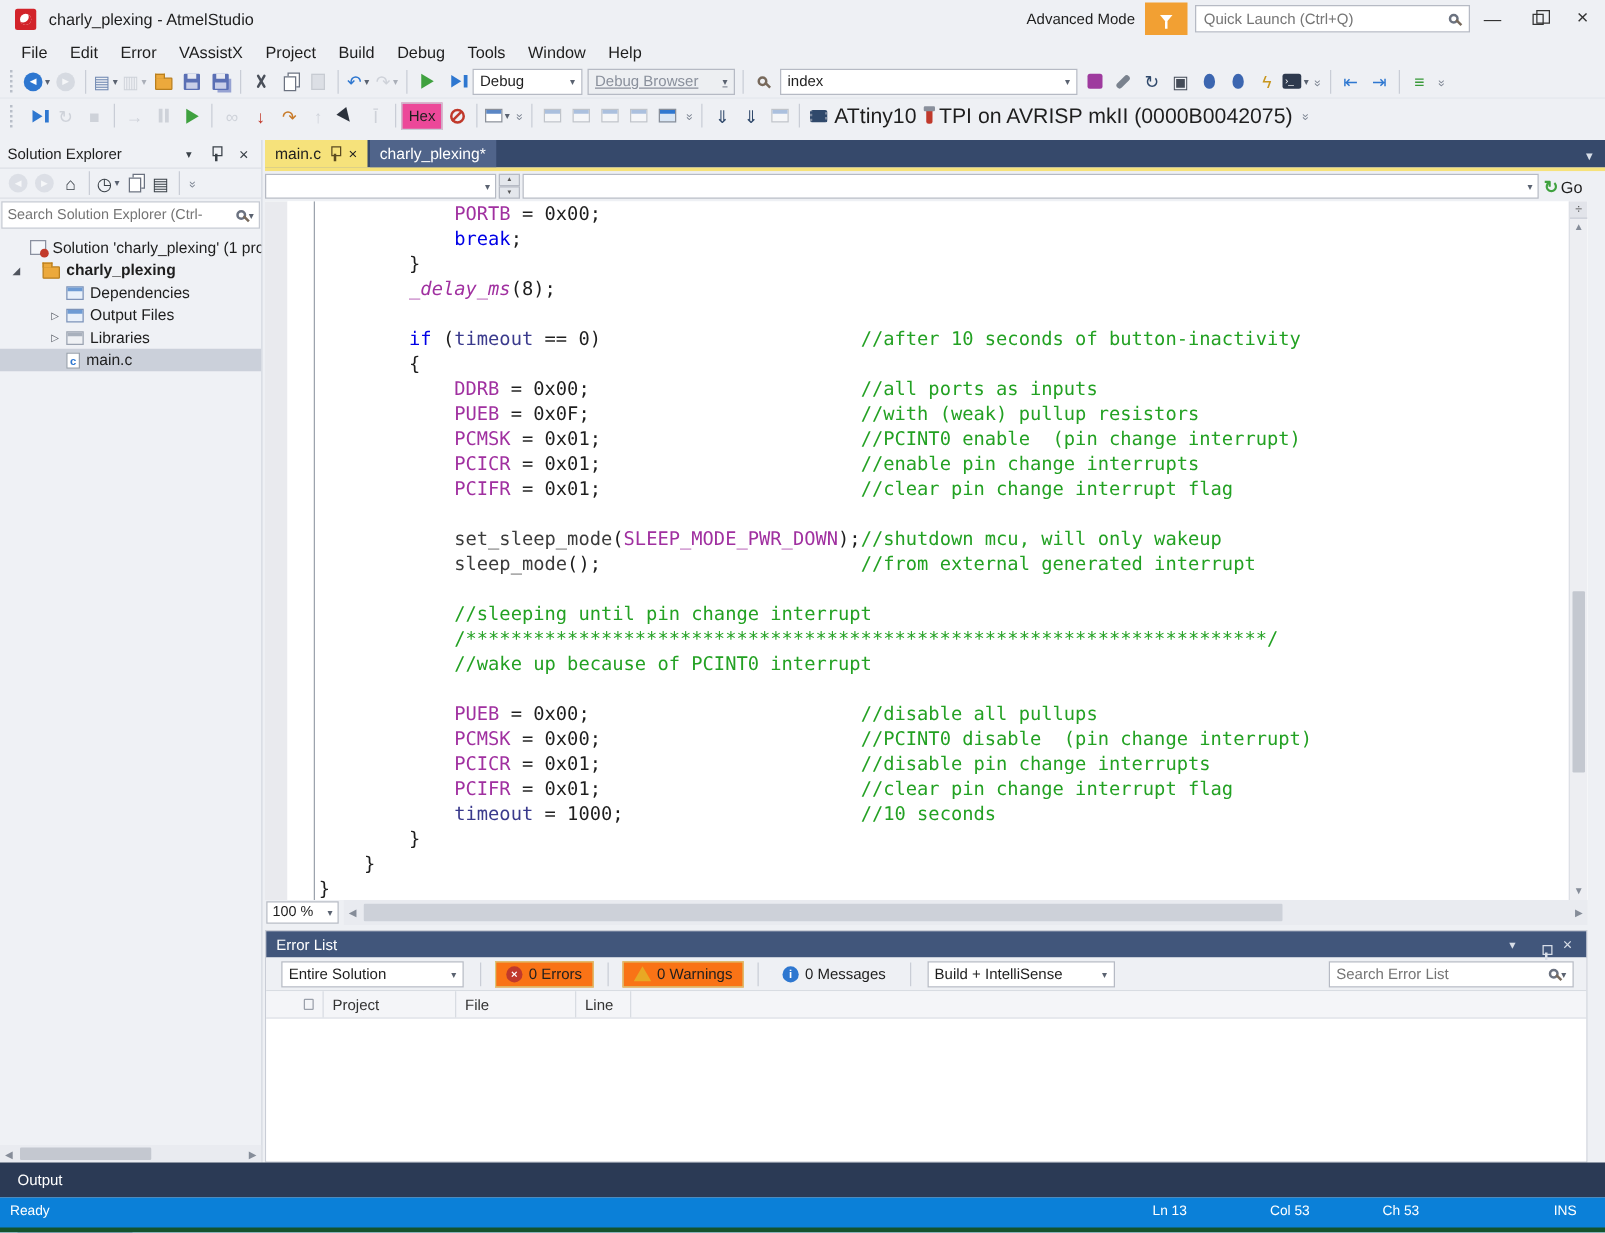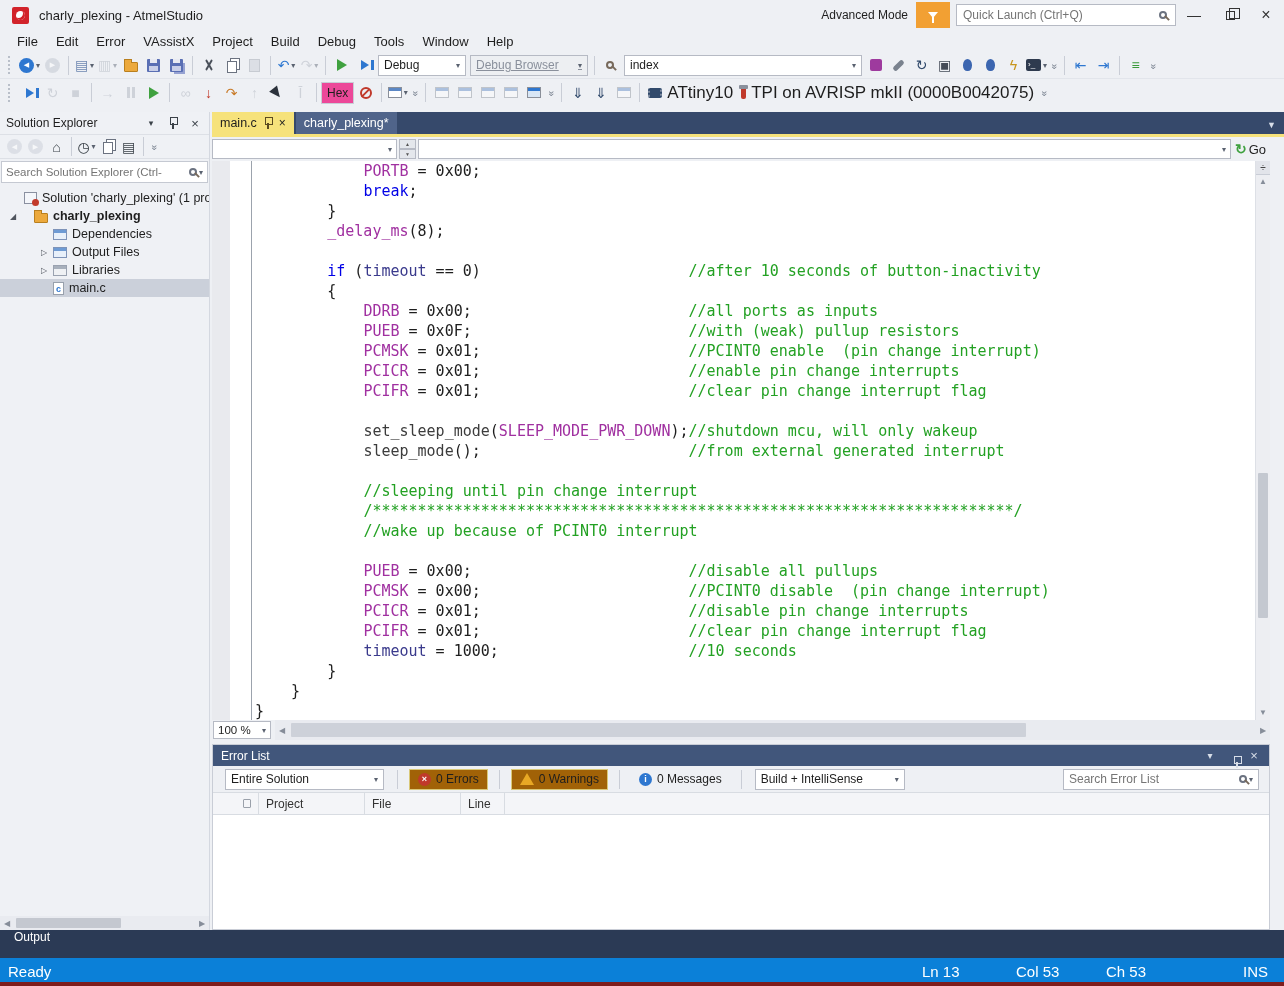--- a/index.html
+++ b/index.html
@@ -121,58 +121,58 @@
   .va2{flex:1}
   .goBtn{display:flex;align-items:center;gap:2px;padding:0 4px;font-size:13px}
   .goarrow{color:#3FA13F;font-weight:bold;font-size:14px}
   
   .codearea{flex:1;display:flex;background:#fff;margin-right:14px;overflow:hidden}
   .cmargin{width:18px;background:#E9EAEE;flex:none}
   .cgutter{width:22px;background:#fff;border-right:1px solid #9CA3AD;flex:none}
   .codetext{flex:1;padding-left:3px;font-family:"DejaVu Sans Mono",monospace;font-size:15px;line-height:20px;white-space:pre;overflow:hidden}
   .cl{height:20px}
   .tk-p{color:#1E1E1E}.tk-k{color:#0000E6}.tk-m{color:#A030A0}.tk-c{color:#23A123}
-  .tk-f{color:#3C3C3C}.tk-v{color:#3A3A8C}.tk-i{color:#A030A0;}
+  .tk-f{color:#3C3C3C}.tk-v{color:#3A3A8C}.tk-i{color:#A030A0;font-style:italic}
   .vscroll{width:15px;background:#EDEEF2;display:flex;flex-direction:column;flex:none;border-left:1px solid #DDE0E6}
   .vsplit{height:14px;background:#E2E4EA;border-bottom:1px solid #C9CDD6;text-align:center;font-size:10px;line-height:13px;color:#444}
   .varrow{height:14px;text-align:center;font-size:8px;color:#868D99;line-height:14px}
   .vtrack{flex:1;position:relative}
   .vthumb{position:absolute;left:2px;right:2px;top:55%;height:28%;background:#C4C8D0;border-radius:1px}
   .ebottom{height:20px;display:flex;align-items:center;background:#EEF0F4;margin-right:14px}
   .zoombox{width:58px;height:18px;background:#fff;border:1px solid #B6BAC4;display:flex;align-items:center;padding:0 4px;font-size:11.5px;margin-left:1px}
   .zoombox .dda{margin-left:auto}
   .hscroll{flex:1;height:100%;display:flex;align-items:center;background:#E9EBF0;margin-left:4px}
   .htrack{flex:1;height:100%;position:relative}
   .hthumb{position:absolute;top:3px;bottom:3px;left:2px;width:76%;background:#CDD1D9;border-radius:1px}
   .elgap{height:4px;background:#EEF0F4;margin-right:14px}
   
   .errlist{height:186px;margin-right:14px;display:flex;flex-direction:column;background:#fff;border:1px solid #C9CDD6}
   .el-title{height:21px;background:#41567B;color:#fff;display:flex;align-items:center;padding:0 8px;font-size:12px;gap:8px}
   .el-title .sp{flex:1}
   .el-ticon{font-size:10px;color:#D8DEE8;width:14px;text-align:center}
   .el-toolbar{height:27px;background:#EEF0F4;display:flex;align-items:center;gap:7px;padding:0 10px;border-bottom:1px solid #D8DCE2}
   .fbtn{display:flex;align-items:center;gap:5px;height:21px;padding:0 8px;font-size:12px}
-  .fbtn.on{background:#a16207;border:1px solid #D9C878}
+  .fbtn.on{background:#f97316;border:1px solid #D9C878}
   .ic-err{width:13px;height:13px;border-radius:50%;background:#C0392B;color:#fff;font:bold 9px/13px "Liberation Sans",sans-serif;text-align:center}
   .ic-err::after{content:"×"}
   .ic-warn{width:0;height:0;border-left:7px solid transparent;border-right:7px solid transparent;border-bottom:12px solid #E8A824}
   .ic-info{width:13px;height:13px;border-radius:50%;background:#2E77D0;color:#fff;font:bold 9px/13px "Liberation Sans",sans-serif;text-align:center}
   .ic-info::after{content:"i"}
   .el-sp{flex:1}
   .el-search{width:196px;height:21px;background:#fff;border:1px solid #B6BAC4;display:flex;align-items:center;padding:0 5px}
   .el-search input{flex:1;border:none;outline:none;background:transparent;font-size:12px;color:#6B7280;width:10px;font-family:"Liberation Sans",sans-serif}
   .el-header{height:22px;background:#F4F5F8;display:flex;font-size:12px;color:#333;border-bottom:1px solid #D8DCE2}
   .hcell{display:flex;align-items:center;padding:0 7px;border-right:1px solid #D8DCE2}
   .hc0{width:46px;justify-content:flex-end}.hc1{flex:1}.hc2{width:106px}.hc3{width:96px}.hc4{width:44px}.hc5{width:14px;border-right:none}
   .hglyph{width:8px;height:9px;border:1px solid #9AA0AA;border-radius:1px}
   .el-body{flex:1;background:#fff}
   
-  .outputbar{left:0;right:0;bottom:28px;height:28px;background:#2B3A55;color:#fff;font-size:12px;display:flex;align-items:flex-start;padding-left:14px}
+  .outputbar{left:0;right:0;bottom:28px;height:28px;background:#2B3A55;color:#fff;font-size:12px;display:flex;align-items:center;padding-left:14px}
   .outputtab{position:absolute;left:14px;bottom:0;width:92px;height:7px;background:#3A4B6E}
-  .statusbar{left:0;right:0;bottom:0;height:28px;background:#0B80D8;border-bottom:4px solid #7f1d1d;color:#fff;font-size:15px}
+  .statusbar{left:0;right:0;bottom:0;height:28px;background:#0B80D8;border-bottom:4px solid #14532d;color:#fff;font-size:11px}
   .statusbar span{position:absolute;top:5px}
   .st-msg{left:8px}.st-ln{left:922px}.st-col{left:1016px}.st-ch{left:1106px}.st-ins{left:1243px}
 </style>
 </head>
 <body>
 
 <div class="abs titlebar">
   <span class="logo"></span>
   <span class="wtitle">charly_plexing - AtmelStudio</span>
   <span class="tspacer"></span>
@@ -548,21 +548,21 @@
 
   <div class="errlist">
     <div class="el-title">
       <span>Error List</span>
       <span class="sp"></span>
       <span class="el-ticon">▾</span>
       <span class="el-ticon"><span class="sh-pin" style="color:#D8DEE8"></span></span>
       <span class="el-ticon" style="font-size:13px">×</span>
     </div>
     <div class="el-toolbar">
-      <span class="combo" style="width:159px">
+      <span class="combo" style="width:146px">
         <span class="val">Entire Solution</span>
         <span class="dda">▾</span>
       </span>
       <span class="sep"></span>
       <span class="fbtn on">
         <span class="ic-err"></span>
         <span>0 Errors</span>
       </span>
       <span class="sep"></span>
       <span class="fbtn on">

